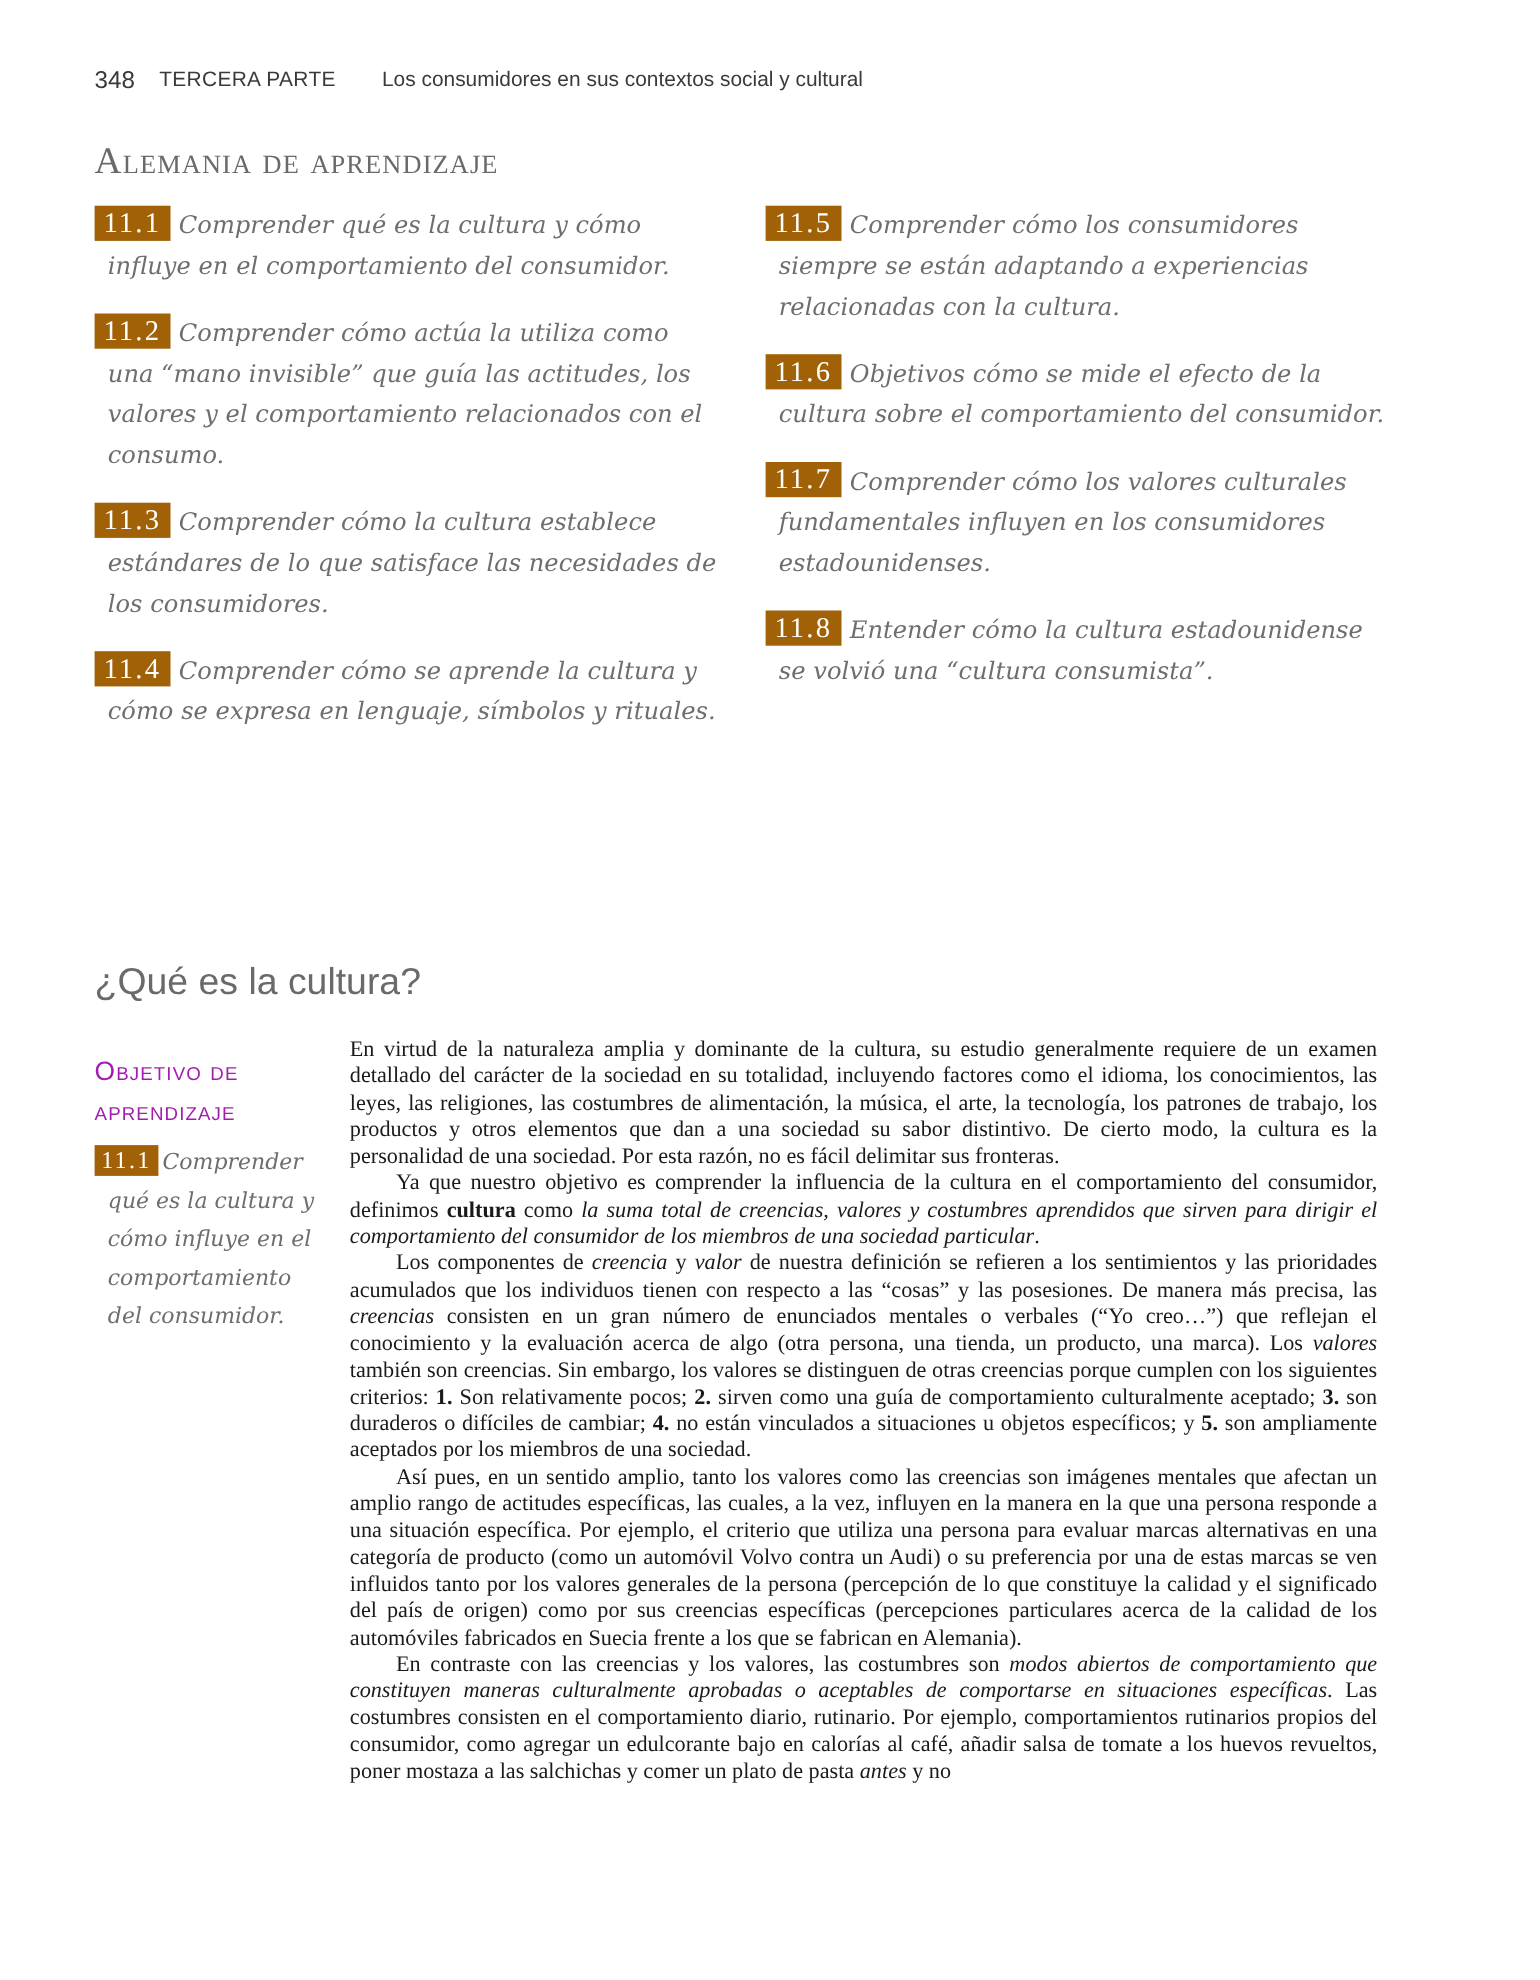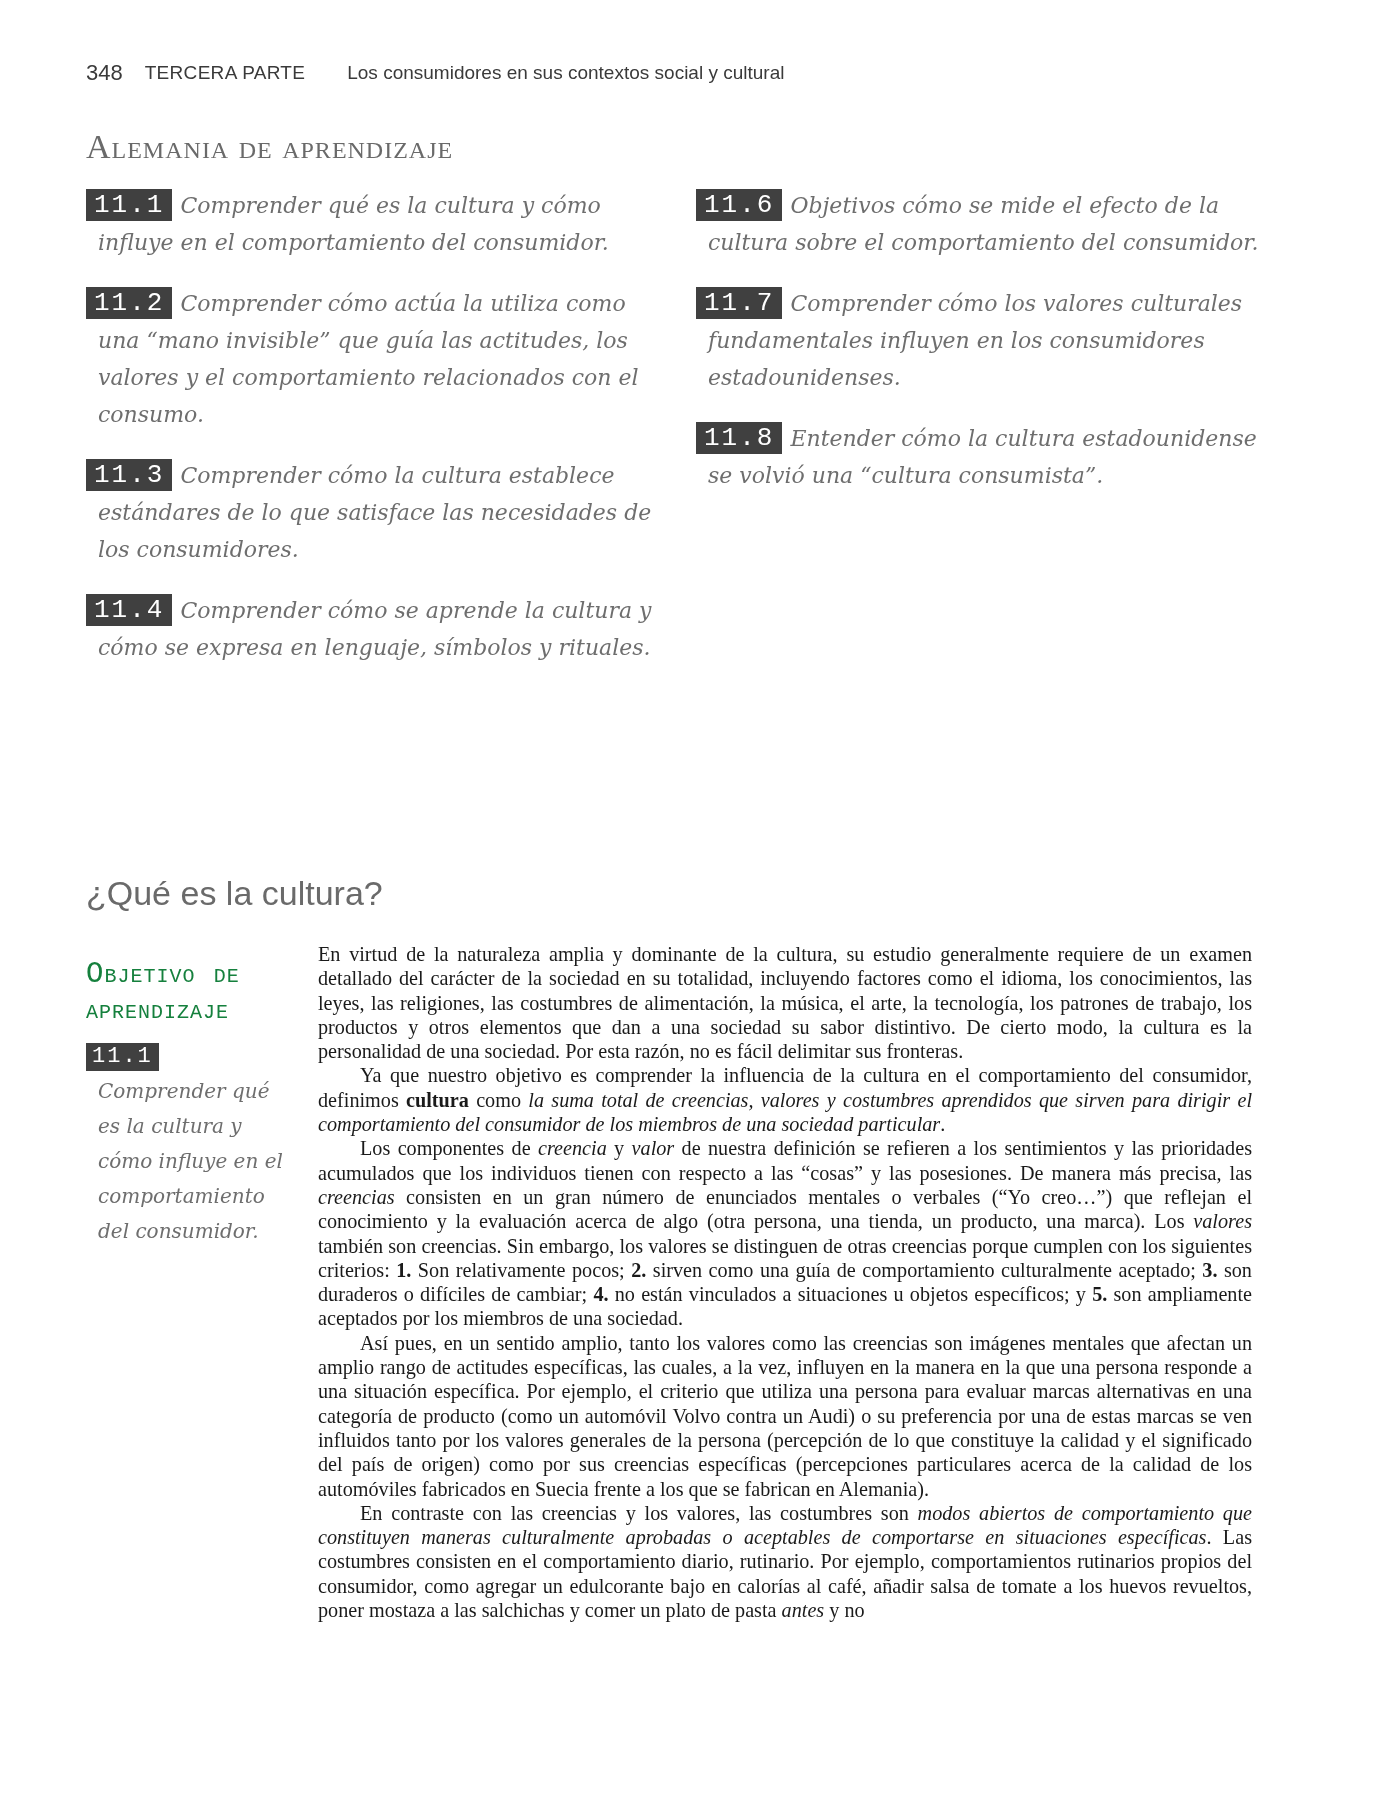--- a/index.html
+++ b/index.html
@@ -19,34 +19,34 @@
     font-size: 34px; color: #6a6a6a; letter-spacing: 1px; margin: 0; font-weight: normal;
   }
 
   .objectives { position: absolute; left: 86px; top: 187px; width: 1180px; display: flex; gap: 40px; }
   .obj-col { width: 570px; }
   .obj-item {
     font-family: "DejaVu Serif", serif; font-style: italic; font-size: 22px; line-height: 37px;
     color: #6e6e6e; margin-bottom: 24px; padding-left: 12px; text-indent: -12px;
   }
   .badge {
-    display: inline-block; background: #404040; color: #ffffff;
-    font-family: Liberation Mono, monospace; font-style: normal; font-size: 26px; letter-spacing: 2px;
+    display: inline-block; background: #a16207; color: #ffffff;
+    font-family: Liberation Serif, serif; font-style: normal; font-size: 26px; letter-spacing: 2px;
     line-height: 32px; padding: 0 8px; margin-right: 8px; text-indent: 0; vertical-align: 1px;
   }
 
   .section-title {
     position: absolute; left: 86px; top: 874px; margin: 0;
     font-family: "Liberation Sans", sans-serif; font-weight: normal; font-size: 34px; color: #6a6a6a; text-align: center;
   }
 
   .margin-box { position: absolute; left: 86px; top: 957px; width: 200px; }
   .margin-heading {
-    font-family: Liberation Mono, monospace; font-variant: small-caps; font-size: 29px;
-    line-height: 36px; color: #15803d; margin: 0 0 10px 0; font-weight: normal; letter-spacing: 1px;
+    font-family: Liberation Sans, sans-serif; font-variant: small-caps; font-size: 24px;
+    line-height: 36px; color: #a21caf; margin: 0 0 10px 0; font-weight: normal; letter-spacing: 1px;
   }
   .margin-obj {
     font-family: "DejaVu Serif", serif; font-style: italic; font-size: 20px; line-height: 35px; color: #6e6e6e;
     padding-left: 12px; text-indent: -12px;
   }
   .margin-obj .badge { font-size: 22px; line-height: 28px; padding: 0 6px; margin-right: 4px; }
 
   .body-text {
     position: absolute; left: 318px; top: 942px; width: 934px;
     font-family: "Liberation Serif", serif; font-size: 20.2px; line-height: 24.3px; color: #1a1a1a;
@@ -76,20 +76,23 @@
     </div>
     <div class="obj-item">
       <span class="badge">11.3</span><span>Comprender cómo la cultura establece estándares de lo que satisface las necesidades de los consumidores.</span>
     </div>
     <div class="obj-item">
       <span class="badge">11.4</span><span>Comprender cómo se aprende la cultura y cómo se expresa en lenguaje, símbolos y rituales.</span>
     </div>
   </div>
   <div class="obj-col">
     <div class="obj-item">
+      <span class="badge">11.5</span><span>Comprender cómo los consumidores siempre se están adaptando a experiencias relacionadas con la cultura.</span>
+    </div>
+    <div class="obj-item">
       <span class="badge">11.6</span><span>Objetivos cómo se mide el efecto de la cultura sobre el comportamiento del consumidor.</span>
     </div>
     <div class="obj-item">
       <span class="badge">11.7</span><span>Comprender cómo los valores culturales fundamentales influyen en los consumidores estadounidenses.</span>
     </div>
     <div class="obj-item">
       <span class="badge">11.8</span><span>Entender cómo la cultura estadounidense se volvió una “cultura consumista”.</span>
     </div>
   </div>
 </section>

